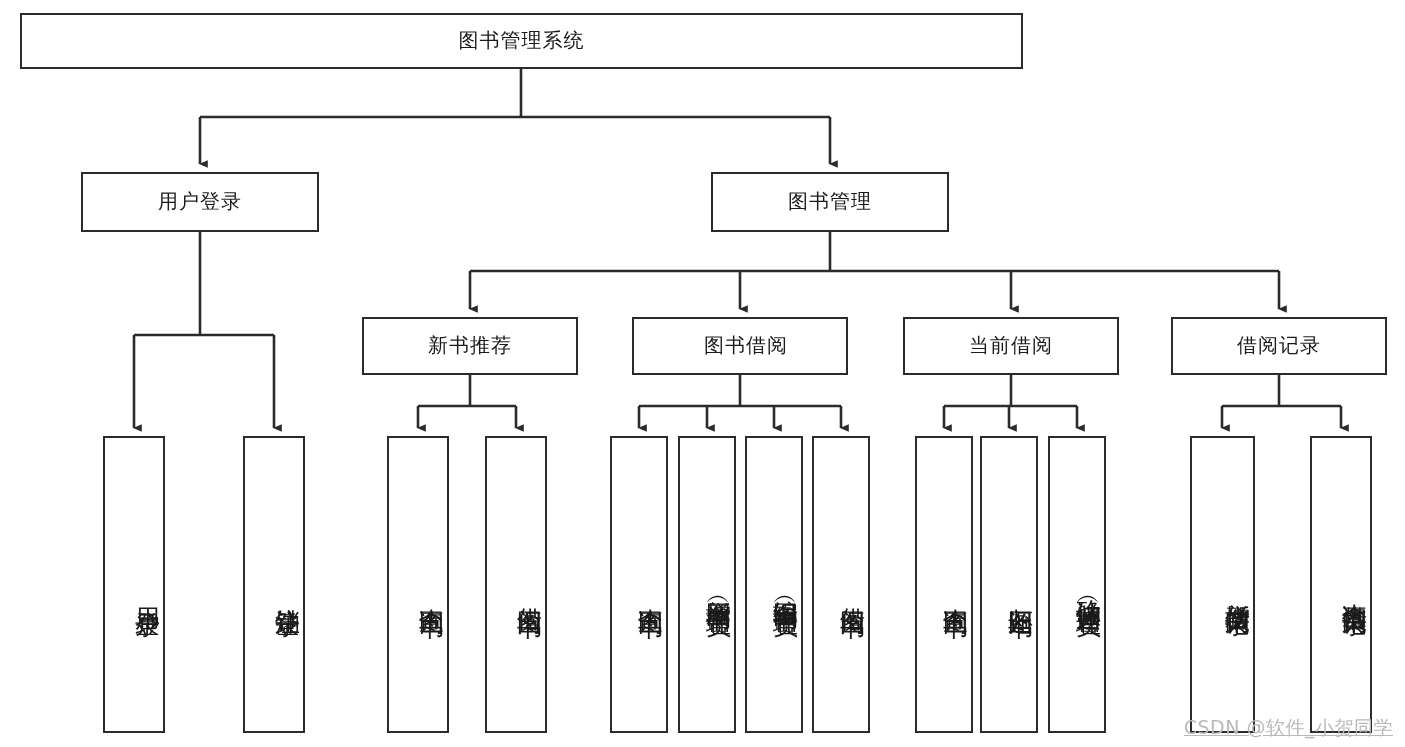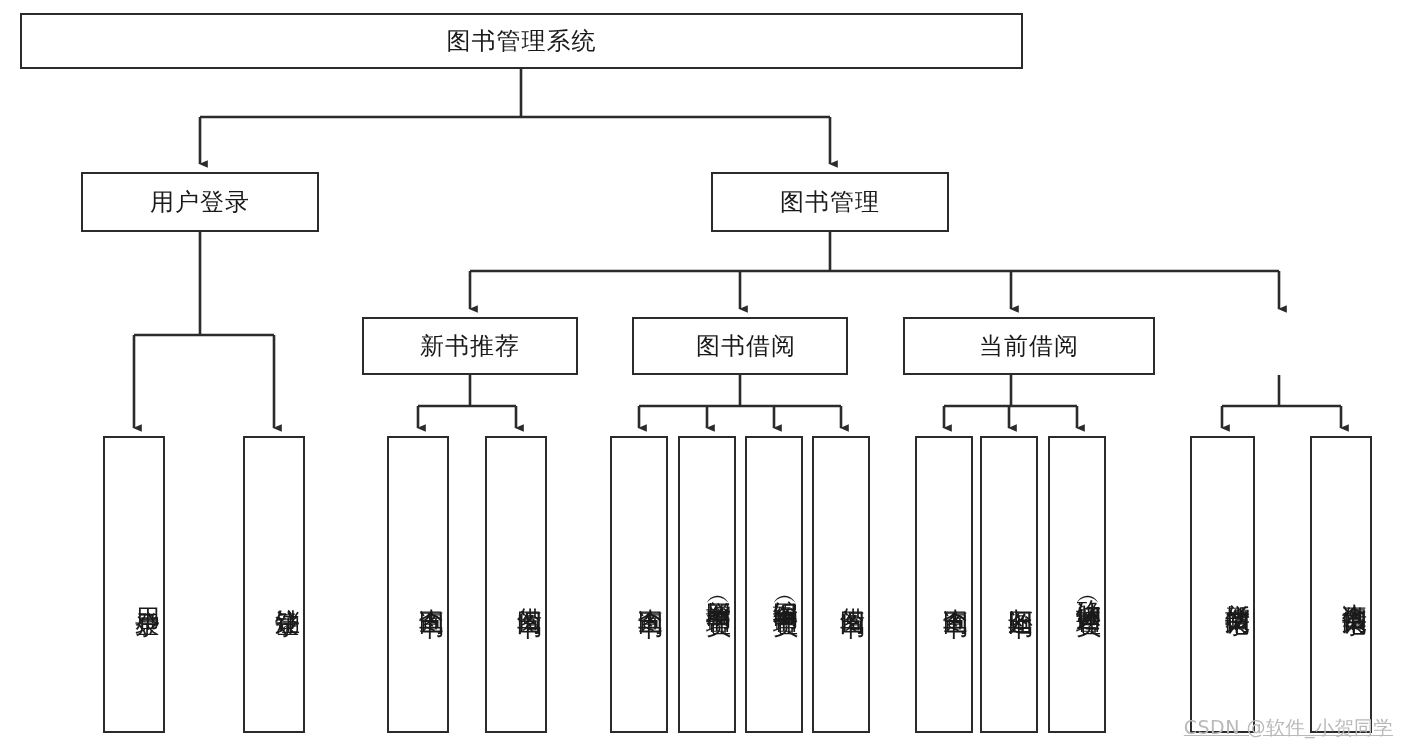--- a/index.html
+++ b/index.html
@@ -29,21 +29,21 @@
     box-sizing: border-box;
     background: #ffffff;
     border: 2.5px solid #2b2b2b;
     display: flex;
     align-items: center;
     justify-content: center;
     color: #1a1a1a;
     line-height: 1.28;
   }
   .node.horizontal {
-    font-size: 24px;
+    font-size: 20px;
     letter-spacing: 1px;
   }
   .node.vertical {
     font-size: 25px;
     writing-mode: vertical-rl;
     text-orientation: upright;
     letter-spacing: 2px;
     align-items: flex-start;
     justify-content: center;
     padding-top: 14px;
@@ -135,22 +135,25 @@
   <div class="node horizontal" style="left:362px; top:317px; width:216px; height:58px;">
     <span class="node-label">新书推荐</span>
   </div>
 
   <div class="node horizontal" style="left:711px; top:172px; width:238px; height:60px;">
     <span class="node-label">图书管理</span>
   </div>
   <div class="node horizontal" style="left:632px; top:317px; width:216px; height:58px;padding-left:12px;">
     <span class="node-label">图书借阅</span>
   </div>
-  <div class="node horizontal" style="left:903px; top:317px; width:252px; height:58px;">
+  <div class="node horizontal" style="left:903px; top:317px; width:216px; height:58px;">
     <span class="node-label">当前借阅</span>
+  </div>
+  <div class="node horizontal" style="left:1171px; top:317px; width:216px; height:58px;">
+    <span class="node-label">借阅记录</span>
   </div>
 
   <div class="node vertical" style="left:103px; top:436px; width:62px; height:297px;">
     <span class="node-label">用户登录</span>
   </div>
   <div class="node vertical" style="left:243px; top:436px; width:62px; height:297px;">
     <span class="node-label">注销登录</span>
   </div>
   <div class="node vertical" style="left:387px; top:436px; width:62px; height:297px;">
     <span class="node-label">查询图书</span>

